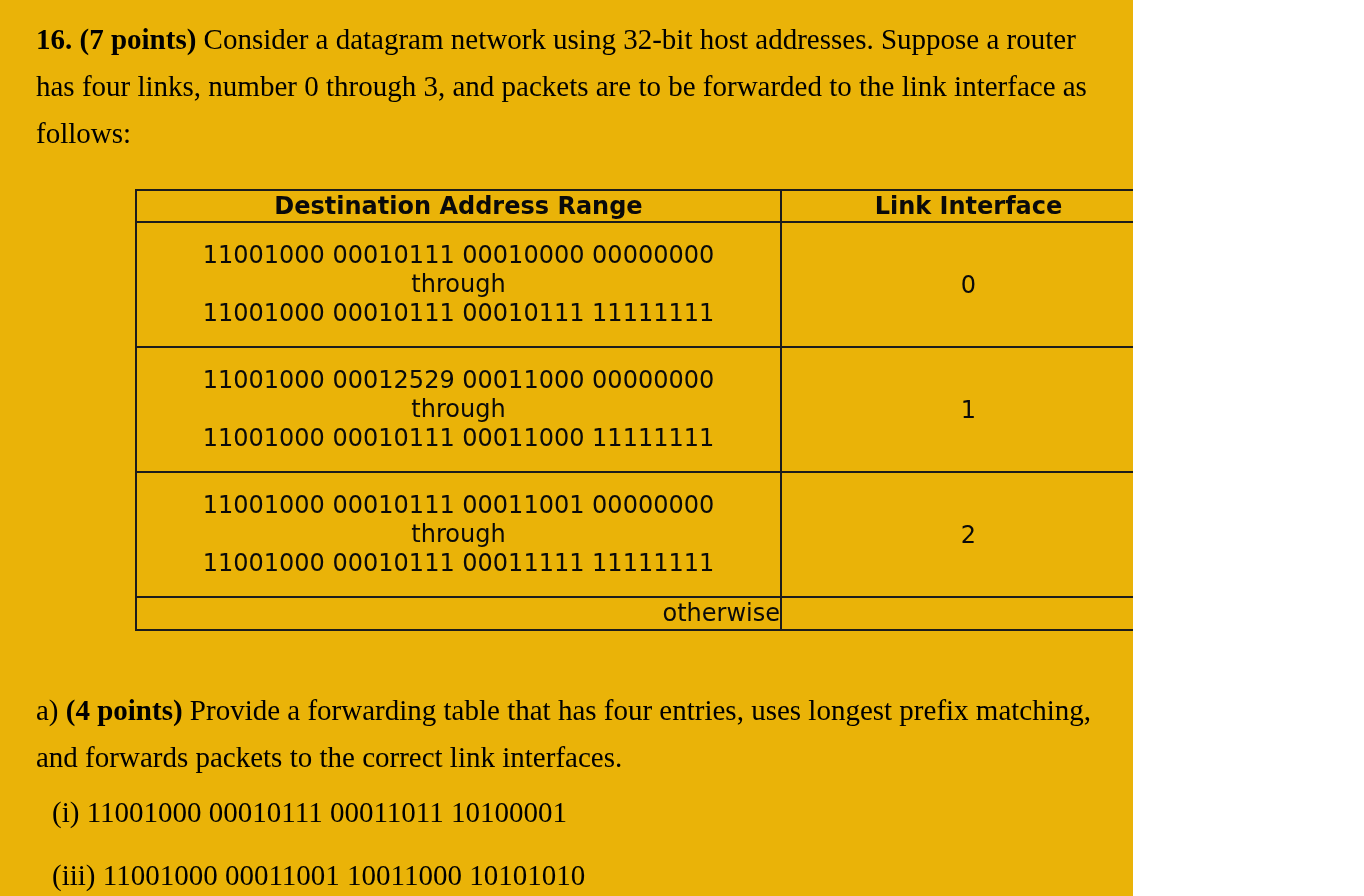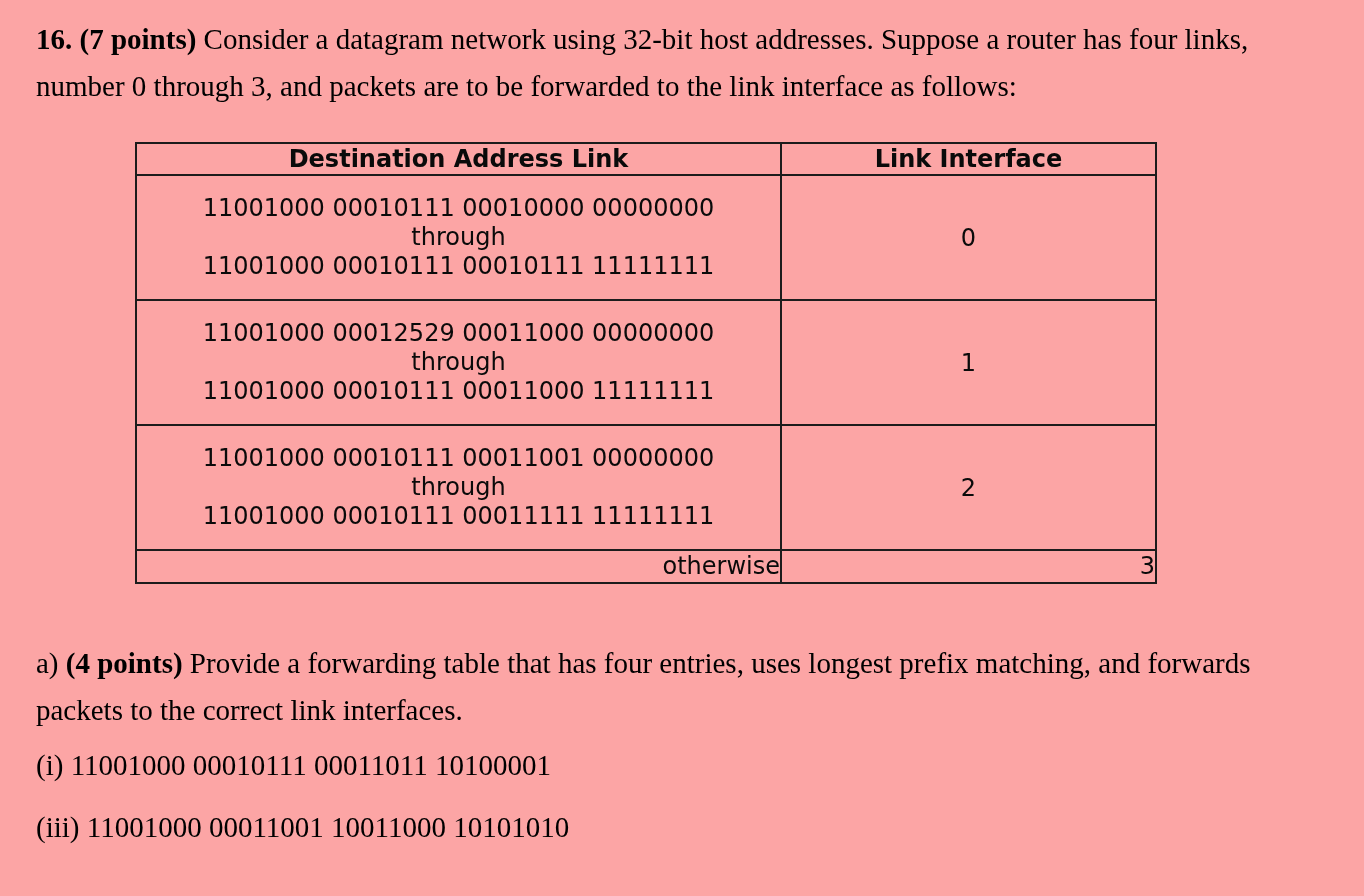--- a/index.html
+++ b/index.html
@@ -3,25 +3,25 @@
 <meta charset="utf-8">
 <style>
   html, body {
     margin: 0;
     padding: 0;
     background: #ffffff;
     color: #000000;
   }
   .page {
     position: relative;
-    width: 1364px;
+    width: 1133px;
     height: 896px;
     box-sizing: border-box;
     padding: 16px 30px 0 36px;
-    background: #fca5a5;
+    background: #eab308;
     font-family: "Liberation Serif", serif;
     overflow: hidden;
   }
   .para {
     margin: 0;
     font-size: 29px;
     line-height: 47px;
     color: #000000;
   }
   .qtable {
@@ -52,40 +52,40 @@
     line-height: 29px;
     white-space: nowrap;
   }
   .qtable tr.row-otherwise td {
     height: 31px;
     line-height: 31px;
     text-align: right;
   }
   .part-a { margin-top: 56px; }
   .part-b { margin-top: 12px; }
-  .item { margin: 0; font-size: 29px; line-height: 47px; }
+  .item { margin: 16px; font-size: 29px; line-height: 47px; }
   .item-i   { margin-top: 8px; }
   .item-ii  { margin-top: 15px; }
   .item-iii { margin-top: 15px; }
 </style>
 </head>
 <body>
 
 <div class="page">
 
   <p class="para"><b>16. (7 points)</b><span> Consider a datagram network using 32-bit host addresses. Suppose a router has four links, number 0 through 3, and packets are to be forwarded to the link interface as follows:</span></p>
 
   <table class="qtable">
     <colgroup>
       <col style="width:645px">
       <col style="width:375px">
     </colgroup>
     <thead>
       <tr>
-        <th>Destination Address Link</th>
+        <th>Destination Address Range</th>
         <th>Link Interface</th>
       </tr>
     </thead>
     <tbody>
       <tr>
         <td class="range-cell">
           <div class="addr-line">11001000 00010111 00010000 00000000</div>
           <div class="addr-line">through</div>
           <div class="addr-line">11001000 00010111 00010111 11111111</div>
         </td>

